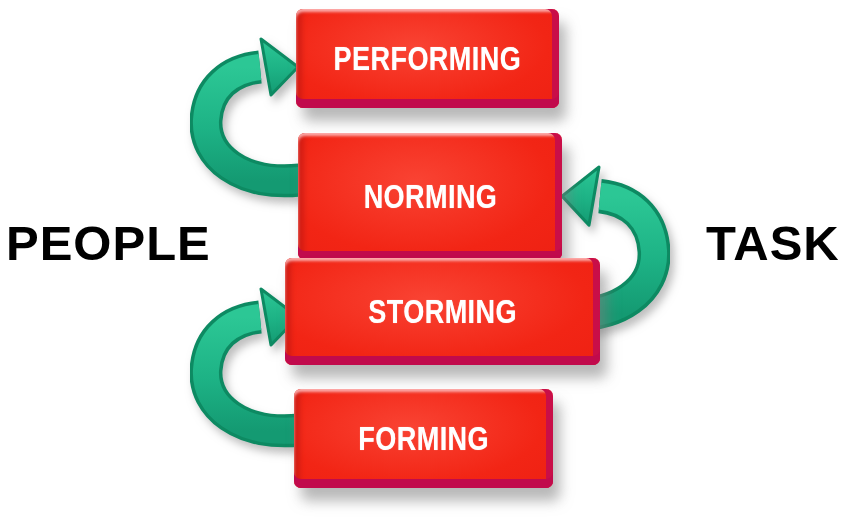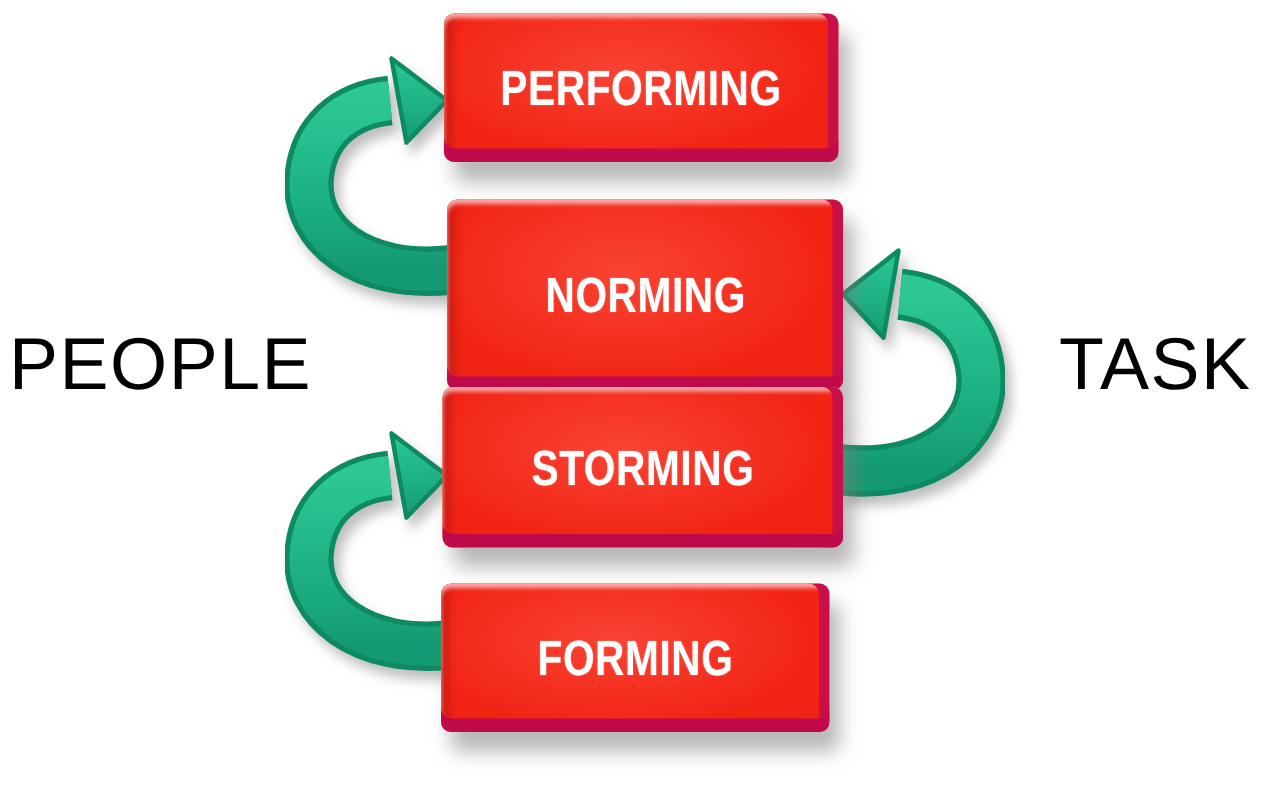--- a/index.html
+++ b/index.html
@@ -27,40 +27,40 @@
     background: radial-gradient(ellipse at 45% 38%, #f94333 0%, #f22515 65%, #ee2013 100%);
     box-shadow:
       inset 0 -9px 0 #c10a4c,
       inset -7px 0 0 #c90e48,
       inset 0 3px 3px rgba(255,185,185,0.9),
       inset 6px 0 5px rgba(190,25,20,0.6),
       7px 13px 13px rgba(125,125,125,0.55);
   }
   .box-performing { left: 296px; top: 9px;   width: 263px; height: 99px; }
   .box-norming    { left: 298px; top: 133px; width: 264px; height: 127px; }
-  .box-storming   { left: 295px; top: 258px; width: 267px; height: 107px; }
+  .box-storming   { left: 285px; top: 258px; width: 315px; height: 107px; }
   .box-forming    { left: 294px; top: 389px; width: 259px; height: 99px; }
 
   .stage-label {
     color: #ffffff;
     font-weight: bold;
     font-size: 33px;
     letter-spacing: 0.5px;
     transform: scaleX(0.82);
     transform-origin: center;
     white-space: nowrap;
     text-shadow: 0 0 1px rgba(255,255,255,0.6);
   }
 
   
   .side-label {
     position: absolute;
     z-index: 3;
     color: #000000;
-    font-weight: normal;
+    font-weight: bold;
     font-size: 49px;
     letter-spacing: 1px;
     line-height: 1;
     white-space: nowrap;
   }
   .side-label.left  { left: 6px;   top: 219px; }
   .side-label.right { left: 706px; top: 219px; }
 
   
   .arrow {

